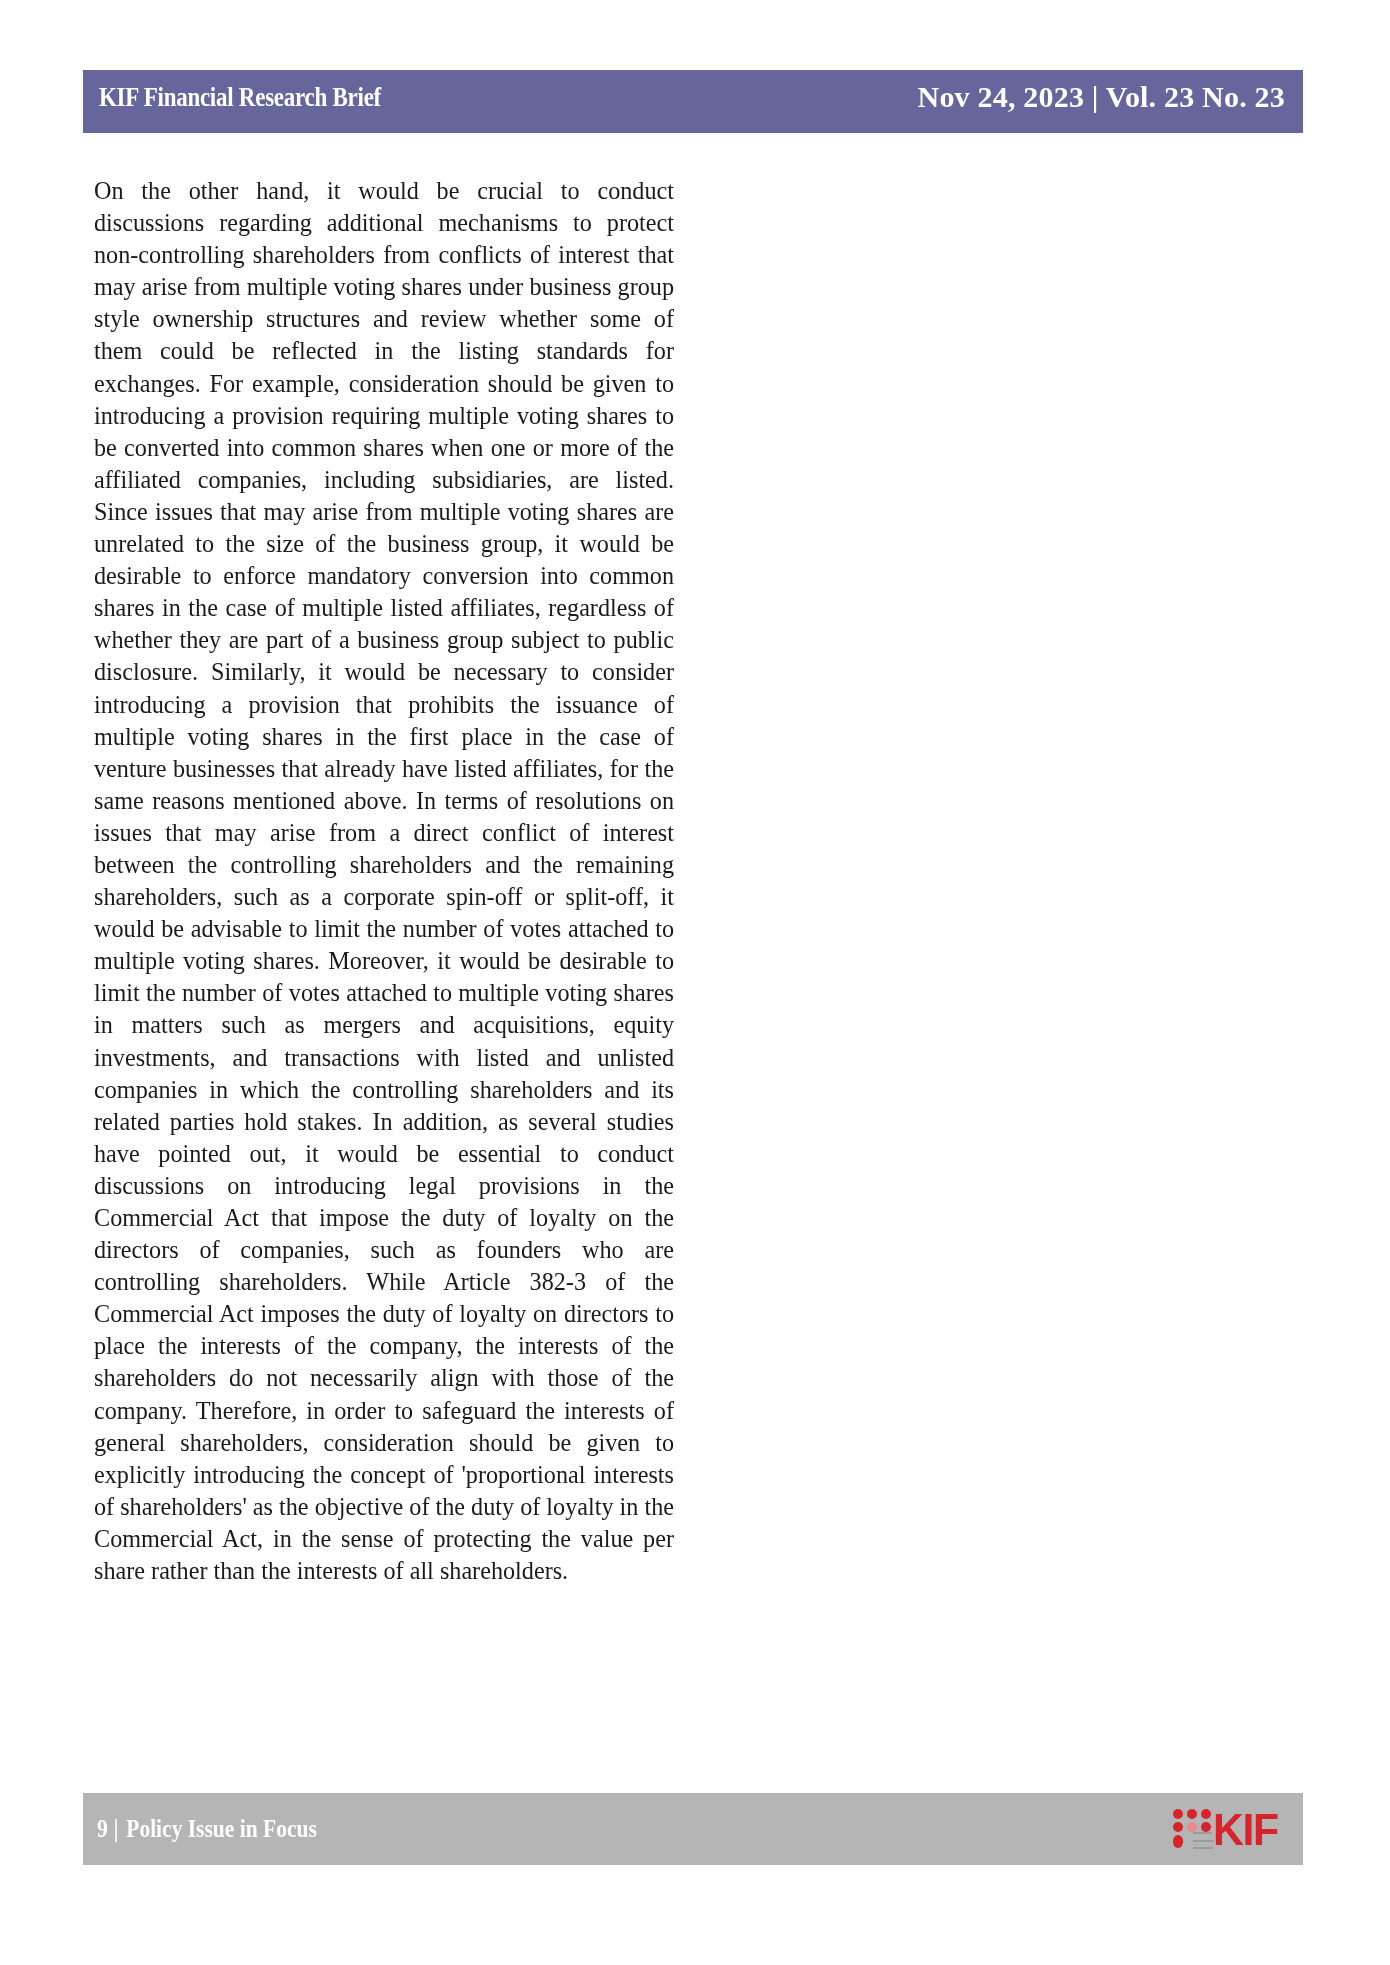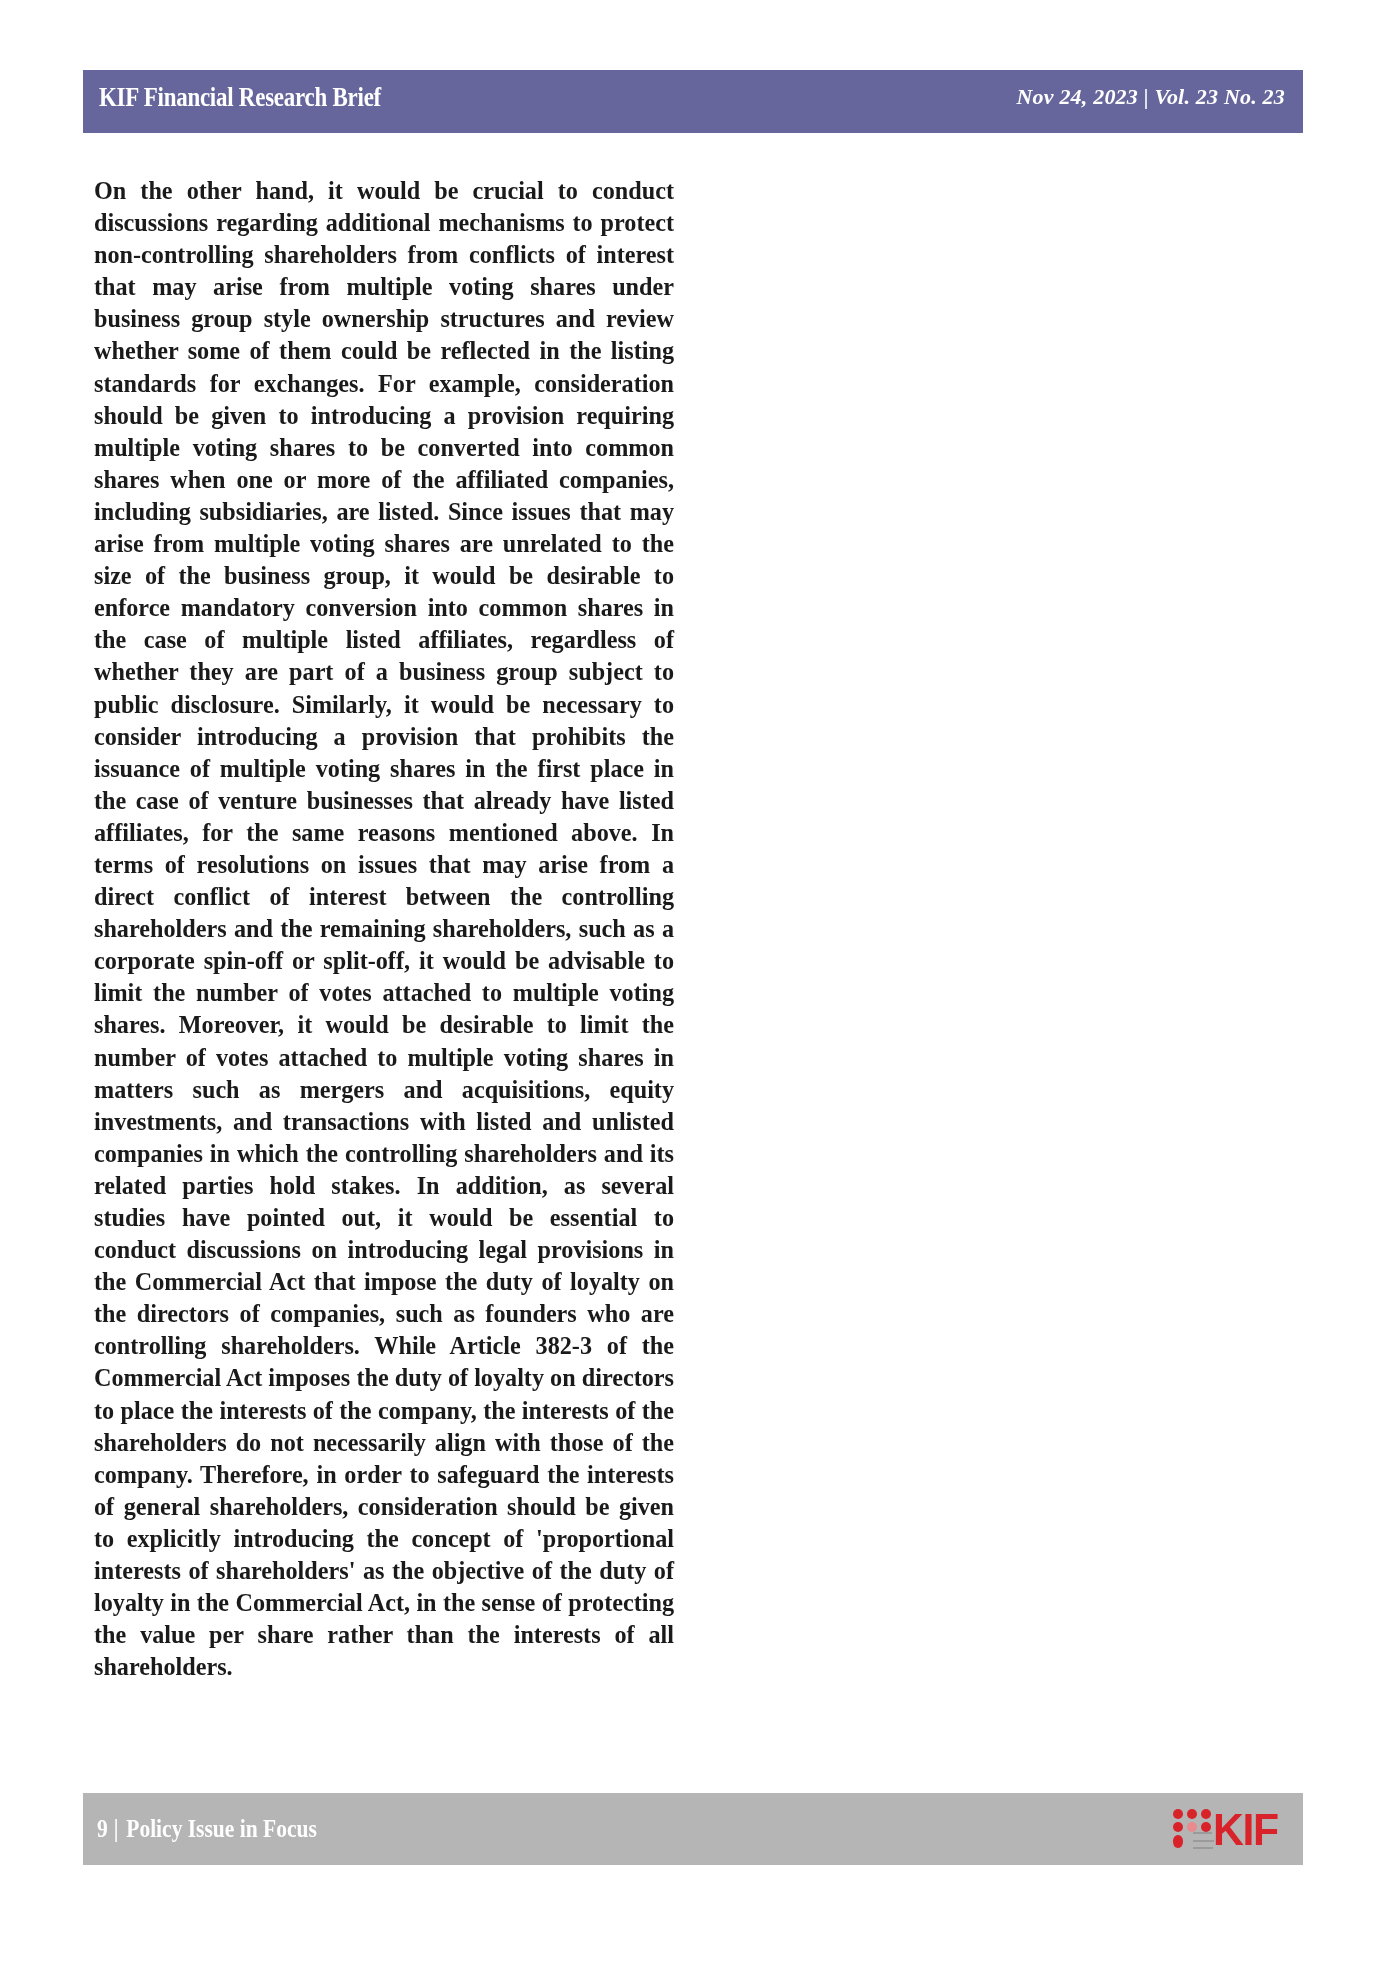--- a/index.html
+++ b/index.html
@@ -44,43 +44,41 @@
     font-size: 28px;
     letter-spacing: -0.3px;
     white-space: nowrap;
     transform: scaleX(0.82);
     transform-origin: left center;
   }
   .header-meta {
     color: #ffffff;
     font-family: "Liberation Serif", "DejaVu Serif", serif;
     font-weight: bold;
-    font-style: italic;
-    font-size: 22px;
+    font-size: 30px;
     white-space: nowrap;
     letter-spacing: 0.2px;
   }
 
   
   .body-column {
     position: absolute;
     left: 94px;
     top: 175px;
     width: 580px;
   }
   .body-paragraph {
     margin: 0;
     color: #1a1a1a;
     font-family: "Liberation Serif", "DejaVu Serif", serif;
     font-size: 24.2px;
     line-height: 32.1px;
     text-align: justify;
     text-justify: inter-word;
     hyphens: manual;
-    font-weight: bold;
   }
 
   
   .footer-bar {
     position: absolute;
     left: 83px;
     top: 1793px;
     width: 1220px;
     height: 72px;
     background: #b5b5b5;

